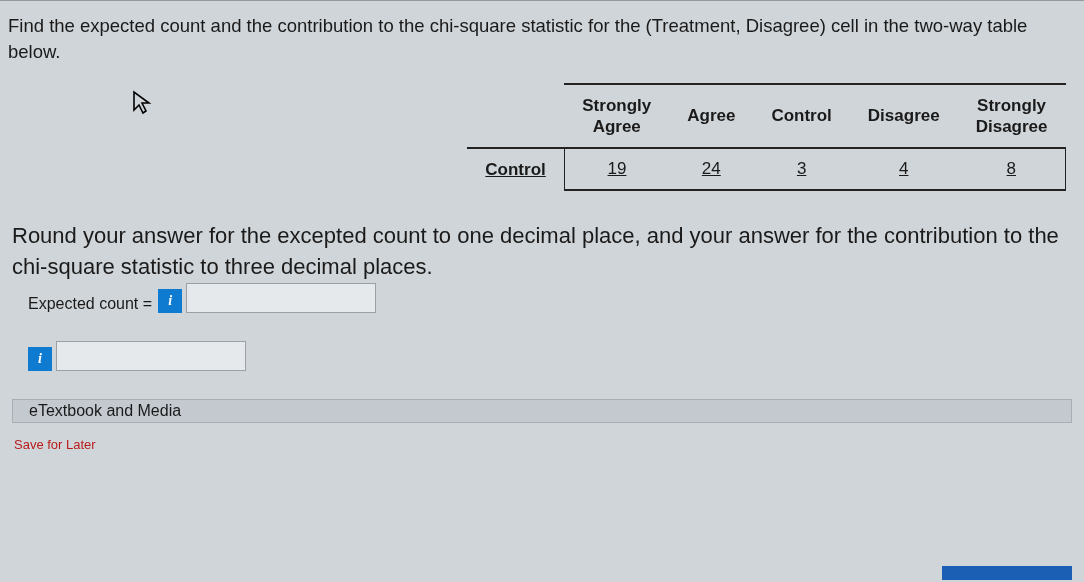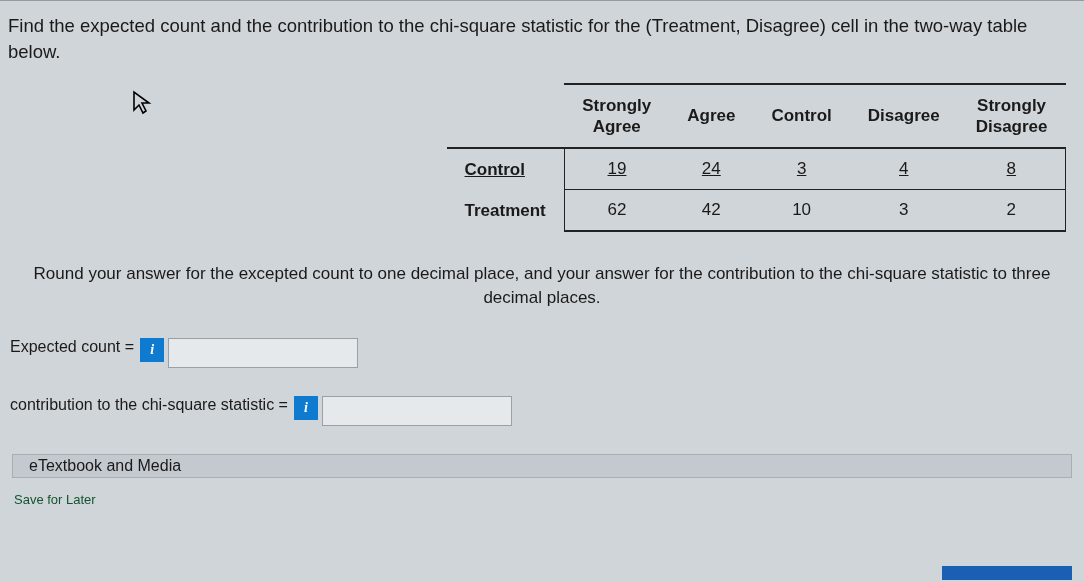--- a/index.html
+++ b/index.html
@@ -76,29 +76,27 @@
       border-bottom: none;
     }
     table.data tbody td:nth-child(2) {
       border-left: 1px solid #222;
     }
     table.data tbody td:last-child {
       border-right: 1px solid #222;
     }
     .instruction {
       padding: 0 12px;
-      font-size: 17px;
+      font-size: 22px;
       line-height: 1.4;
-      margin-bottom: 28px;
-      text-align: center;
     }
     .answer-row {
       display: flex;
-      align-items: flex-start;
-      padding: 0 10px;
+      align-items: flex-end;
+      padding: 0 28px;
       margin-bottom: 28px;
       font-size: 16px;
     }
     .answer-label {
       margin-right: 6px;
     }
     .info-icon {
       display: inline-flex;
       width: 24px;
       height: 24px;
@@ -125,21 +123,21 @@
       margin: 0 12px;
       background: #c3c9cf;
       border: 1px solid #a8aeb4;
       padding: 2px 16px;
       font-size: 16px;
       cursor: pointer;
     }
     .save-later {
       padding: 14px 14px 0 14px;
       font-size: 13px;
-      color: #14532d;
+      color: #b91c1c;
     }
     .blue-btn {
       position: absolute;
       right: 12px;
       bottom: 2px;
       width: 130px;
       height: 14px;
       background: #1a5fb4;
     }
   </style>
@@ -170,42 +168,33 @@
     </thead>
     <tbody>
       <tr>
         <td class="rowhead">Control</td>
         <td>19</td>
         <td>24</td>
         <td>3</td>
         <td>4</td>
         <td>8</td>
       </tr>
-      <tr>
-        <td class="rowhead">Treatment</td>
-        <td>62</td>
-        <td>42</td>
-        <td>10</td>
-        <td>3</td>
-        <td>2</td>
-      </tr>
     </tbody>
   </table>
 </div>
 
 <div class="instruction">Round your answer for the excepted count to one decimal place, and your answer for the contribution to the chi-square statistic to three decimal places.</div>
 
 <div class="answer-row">
   <span class="answer-label">Expected count =</span>
   <span class="info-icon">i</span>
   <input class="answer-input" type="text" value="" style="">
 </div>
 
 <div class="answer-row">
-  <span class="answer-label">contribution to the chi-square statistic =</span>
   <span class="info-icon">i</span>
   <input class="answer-input" type="text" value="" style="">
 </div>
 
 <div class="accordion">eTextbook and Media</div>
 
 <div class="save-later">Save for Later</div>
 
 <div class="blue-btn"></div>
 

